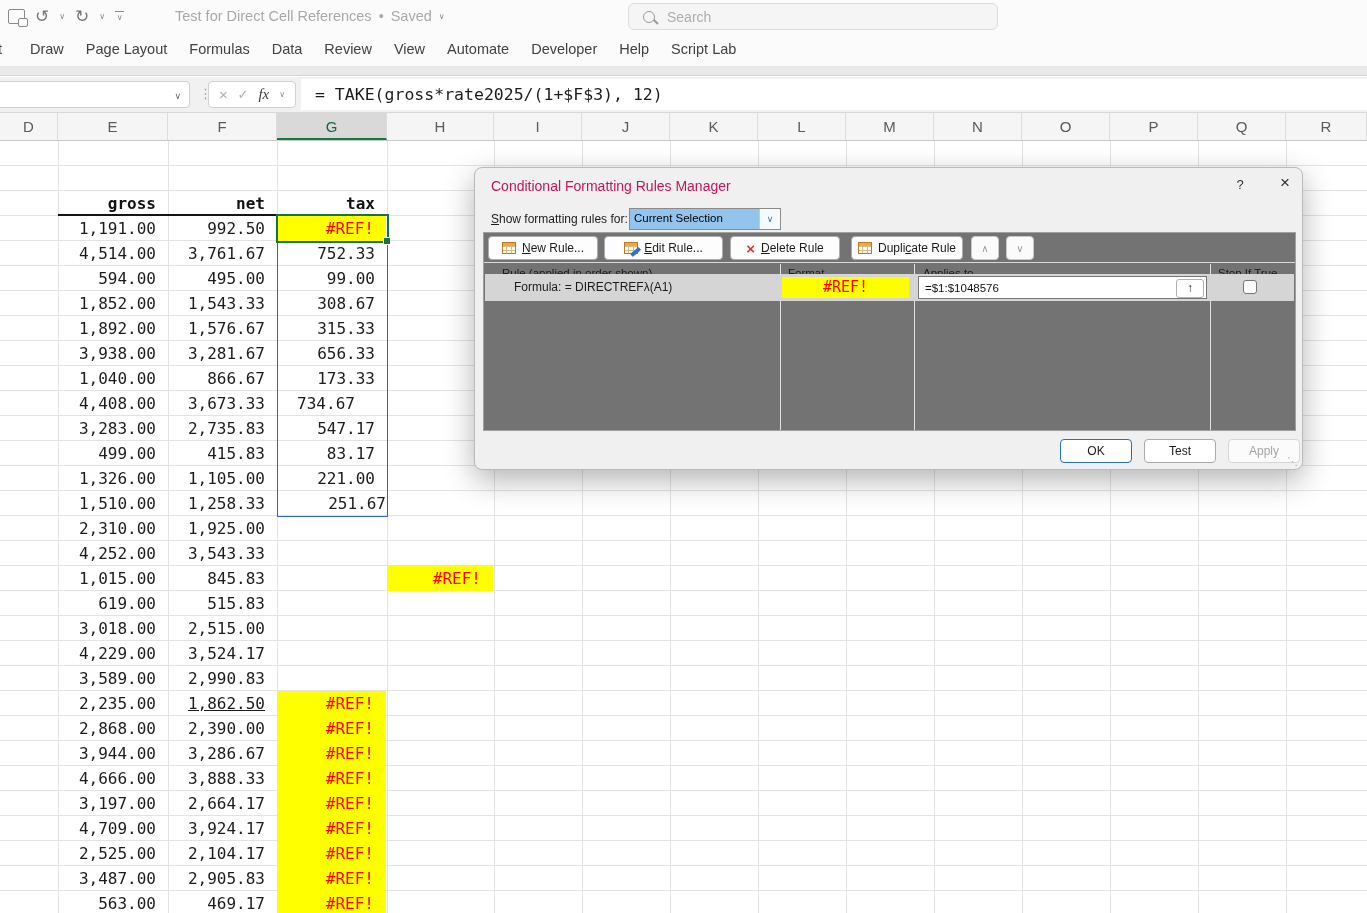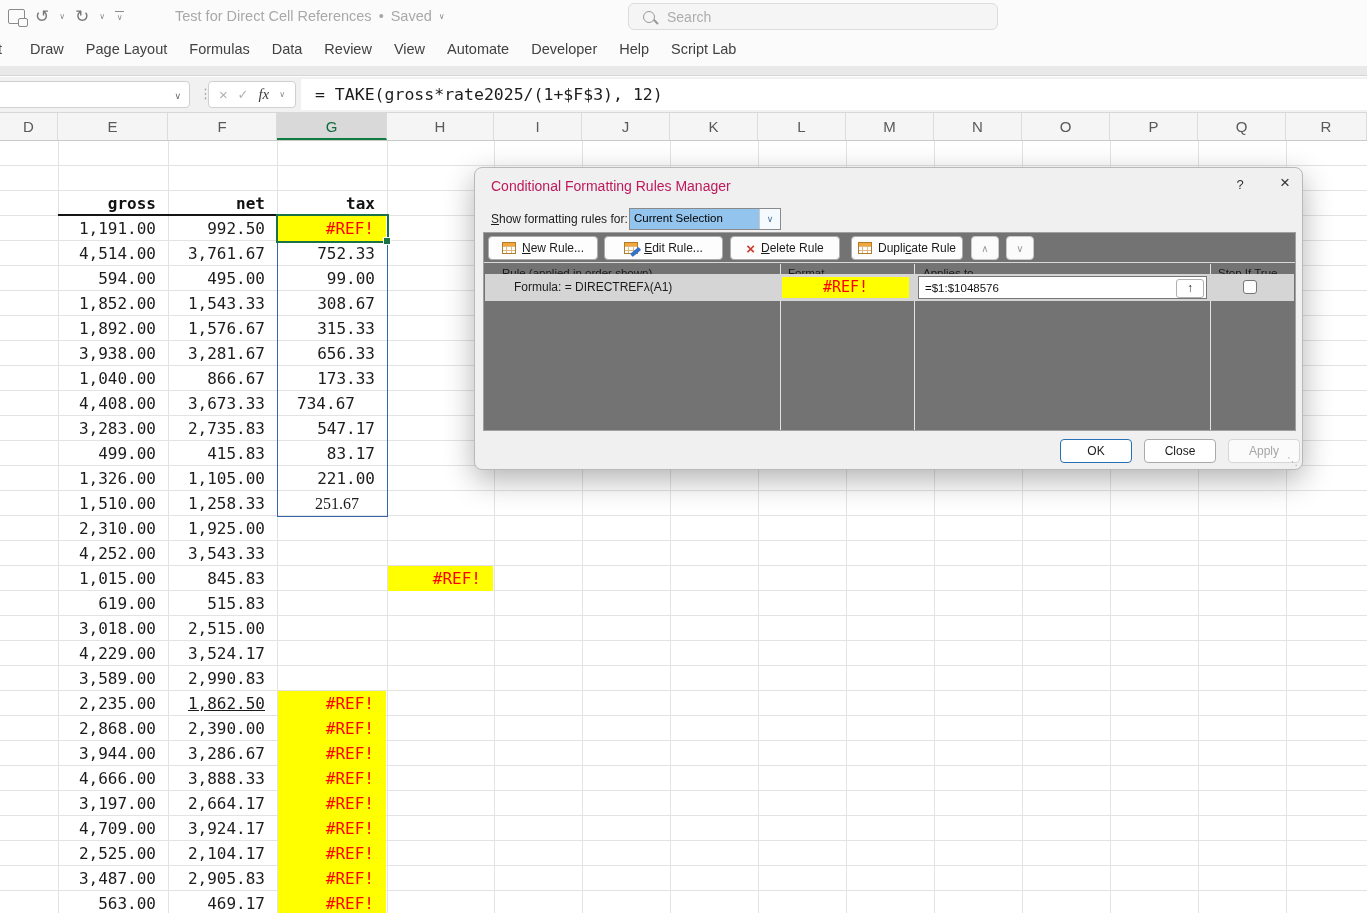--- a/index.html
+++ b/index.html
@@ -241,21 +241,21 @@
       <div class="num" style="left: 168px; width: 109px; top: 275px;">2,735.83</div>
       <div class="num" style="left: 277px; width: 110px; top: 275px;">547.17</div>
       <div class="num" style="left: 58px; width: 110px; top: 300px;">499.00</div>
       <div class="num" style="left: 168px; width: 109px; top: 300px;">415.83</div>
       <div class="num" style="left: 277px; width: 110px; top: 300px;">83.17</div>
       <div class="num" style="left: 58px; width: 110px; top: 325px;">1,326.00</div>
       <div class="num" style="left: 168px; width: 109px; top: 325px;">1,105.00</div>
       <div class="num" style="left: 277px; width: 110px; top: 325px;">221.00</div>
       <div class="num" style="left: 58px; width: 110px; top: 350px;">1,510.00</div>
       <div class="num" style="left: 168px; width: 109px; top: 350px;">1,258.33</div>
-      <div class="num" style="left: 261px; width: 110px; top: 350px; font-family: Liberation Serif, serif;">251.67</div>
+      <div class="num" style="left: 288px; width: 110px; top: 350px;">251.67</div>
       <div class="num" style="left: 58px; width: 110px; top: 375px;">2,310.00</div>
       <div class="num" style="left: 168px; width: 109px; top: 375px;">1,925.00</div>
       <div class="num" style="left: 58px; width: 110px; top: 400px;">4,252.00</div>
       <div class="num" style="left: 168px; width: 109px; top: 400px;">3,543.33</div>
       <div class="num" style="left: 58px; width: 110px; top: 425px;">1,015.00</div>
       <div class="num" style="left: 168px; width: 109px; top: 425px;">845.83</div>
       <div class="num hl" style="left: 388px; width: 105px; top: 425px;">#REF!</div>
       <div class="num" style="left: 58px; width: 110px; top: 450px;">619.00</div>
       <div class="num" style="left: 168px; width: 109px; top: 450px;">515.83</div>
       <div class="num" style="left: 58px; width: 110px; top: 475px;">3,018.00</div>
@@ -347,18 +347,18 @@
         <span class="fmt-preview">#REF!</span>
         <span class="applies-wrap">
           <input value="=$1:$1048576" style="">
           <span class="range-btn">↑</span>
         </span>
         <span class="cfcheck"></span>
       </div>
     </div>
 
     <div class="fbtn ok">OK</div>
-    <div class="fbtn cl">Close</div>
+    <div class="fbtn cl">Test</div>
     <div class="fbtn ap">Apply</div>
     <div class="grip">⋱</div>
   </div>
 
 </div>
 
 </body></html>

